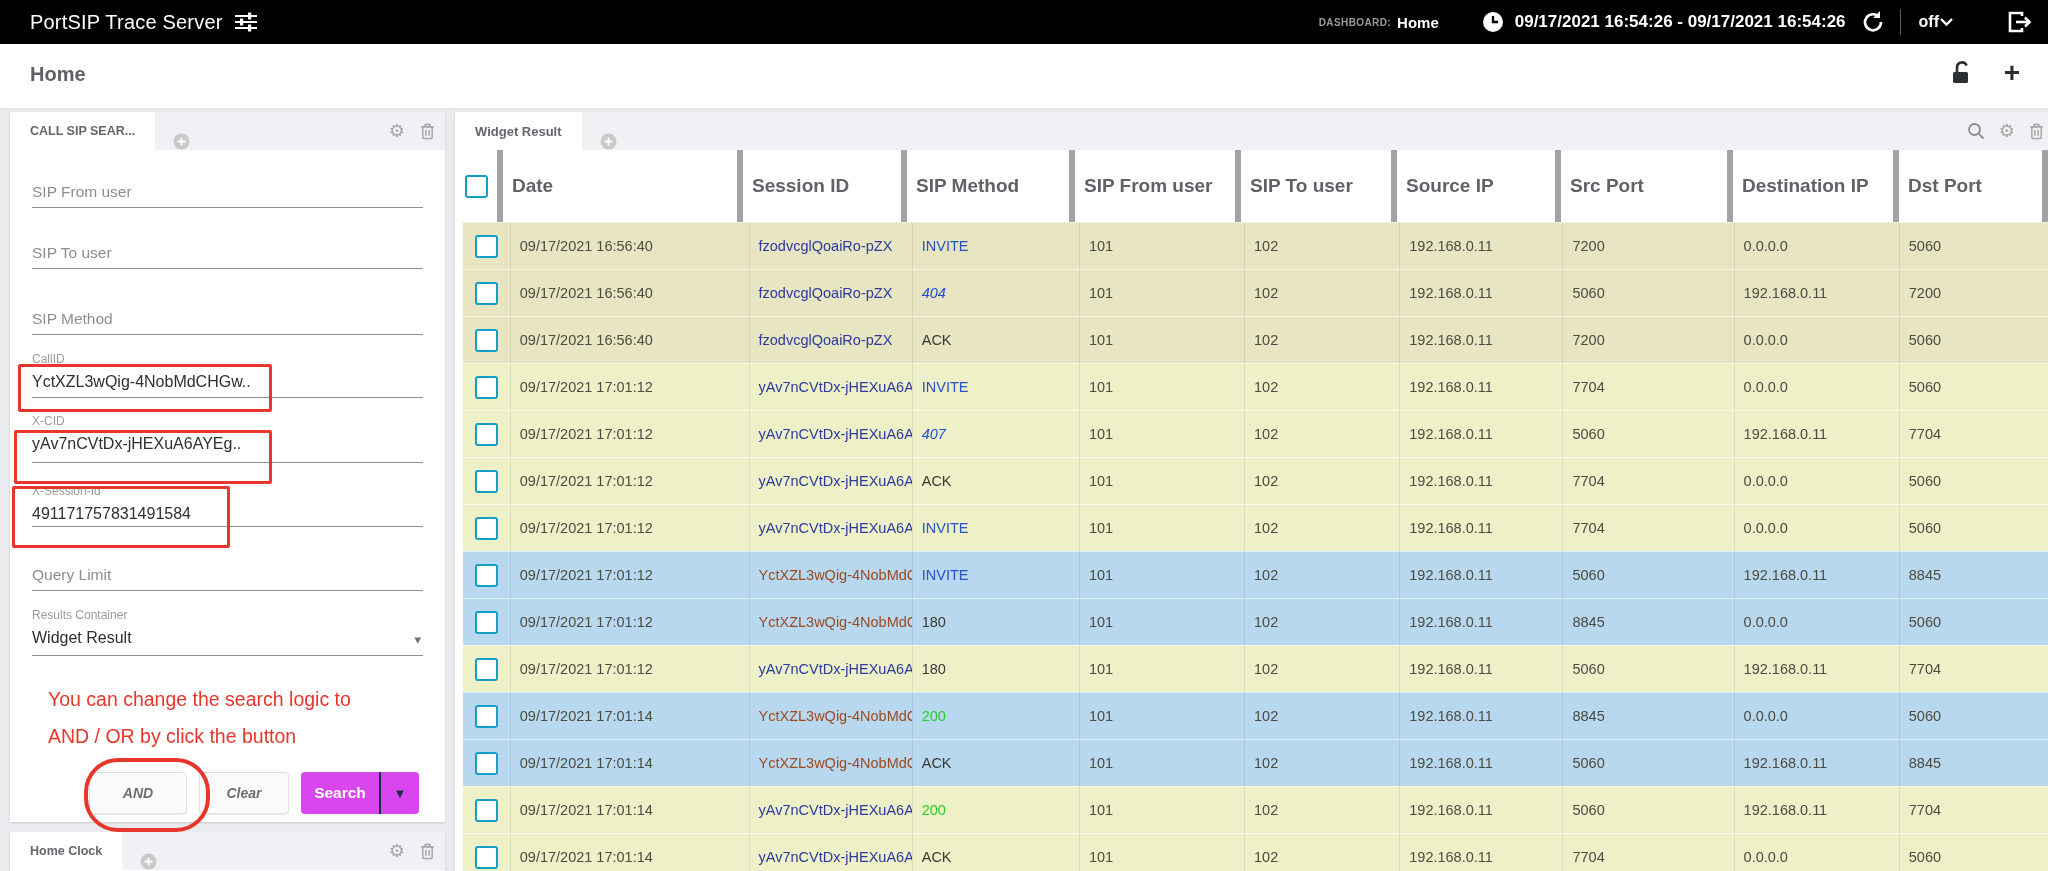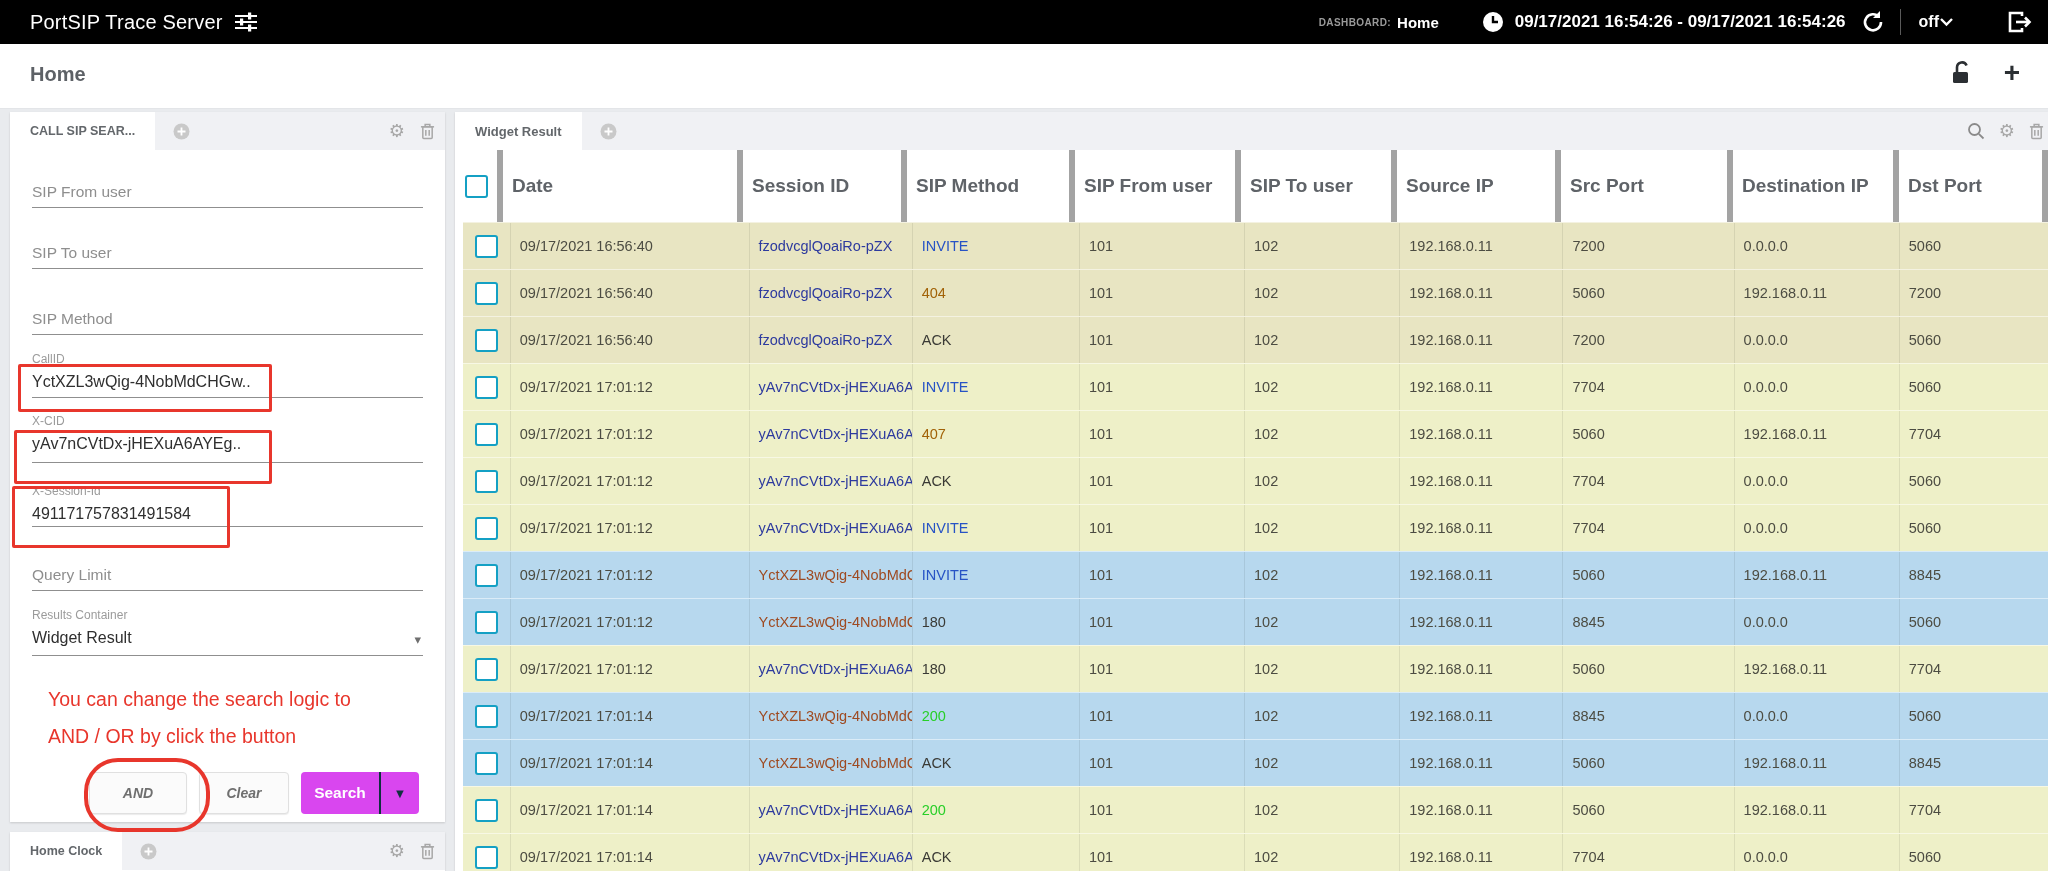--- a/index.html
+++ b/index.html
@@ -15,21 +15,21 @@
   .tb-sep{width:1px;height:26px;background:#5a5a5a;margin:0 18px 0 16px;}
   .tb-off{color:#fff;font-size:16px;font-weight:bold;}
   .tb-gap{width:42px;}
   
   .toolbar{position:absolute;left:0;top:44px;width:2048px;height:64px;background:#fff;border-bottom:1px solid #e3e5e8;}
   .toolbar-title{position:absolute;left:30px;top:19px;font-size:20px;font-weight:bold;color:#5d6166;}
   .toolbar-icons{position:absolute;right:28px;top:16px;display:flex;align-items:center;gap:30px;}
   .plus-big{font-size:28px;font-weight:bold;color:#2b2f33;line-height:26px;}
   
   .panel{position:absolute;background:#fff;box-shadow:0 1px 2px rgba(0,0,0,.15);}
-  .p-header{height:38px;background:#f0f1f4;display:flex;align-items:center;position:relative;}
+  .p-header{height:38px;background:#f0f1f4;display:flex;align-items:flex-end;position:relative;}
   .p-tab{height:38px;background:#fff;display:flex;align-items:center;padding:0 20px;font-weight:bold;color:#63676b;}
   .p-tab.small{font-size:12.5px;}
   .p-tab.md{font-size:13px;}
   .p-plus{margin-left:18px;}
   .p-right{position:absolute;right:10px;top:0;height:38px;display:flex;align-items:center;gap:15px;}
   .gear{font-size:18px;color:#a7a7a7;line-height:18px;}
   
   .field{position:absolute;left:22px;right:22px;border-bottom:1px solid #8f8f8f;}
   .field .ph{position:absolute;left:0;bottom:6px;font-size:15.5px;color:#8e8e8e;}
   .field .sm{font-size:12px;line-height:14px;color:#9b9b9b;margin-bottom:6px;}
@@ -61,21 +61,21 @@
   .c-to{width:156px;}
   .c-srcip{width:164px;}
   .c-srcport{width:172px;}
   .c-dstip{width:166px;}
   .c-dstport{width:149px;border-right:none;}
   .cb{width:19px;height:19px;border:2px solid #14a0c4;border-radius:3px;background:#fff;}
   .r-tan{background:#e8e5c2;}
   .r-yellow{background:#eef0c8;}
   .r-blue{background:#b7d8ee;}
   .m-blue{color:#2753c5;}
-  .m-red{color:#a16207;}
+  .m-red{color:#1d4ed8;font-style:italic;}
   .m-green{color:#28cf28;}
   .m-dark{color:#3a3a35;}
   .s-navy{color:#2d3a9e;}
   .s-brown{color:#9e4a21;}
   svg{display:block;}
 </style>
 </head>
 <body>
 
 <div class="topbar">

